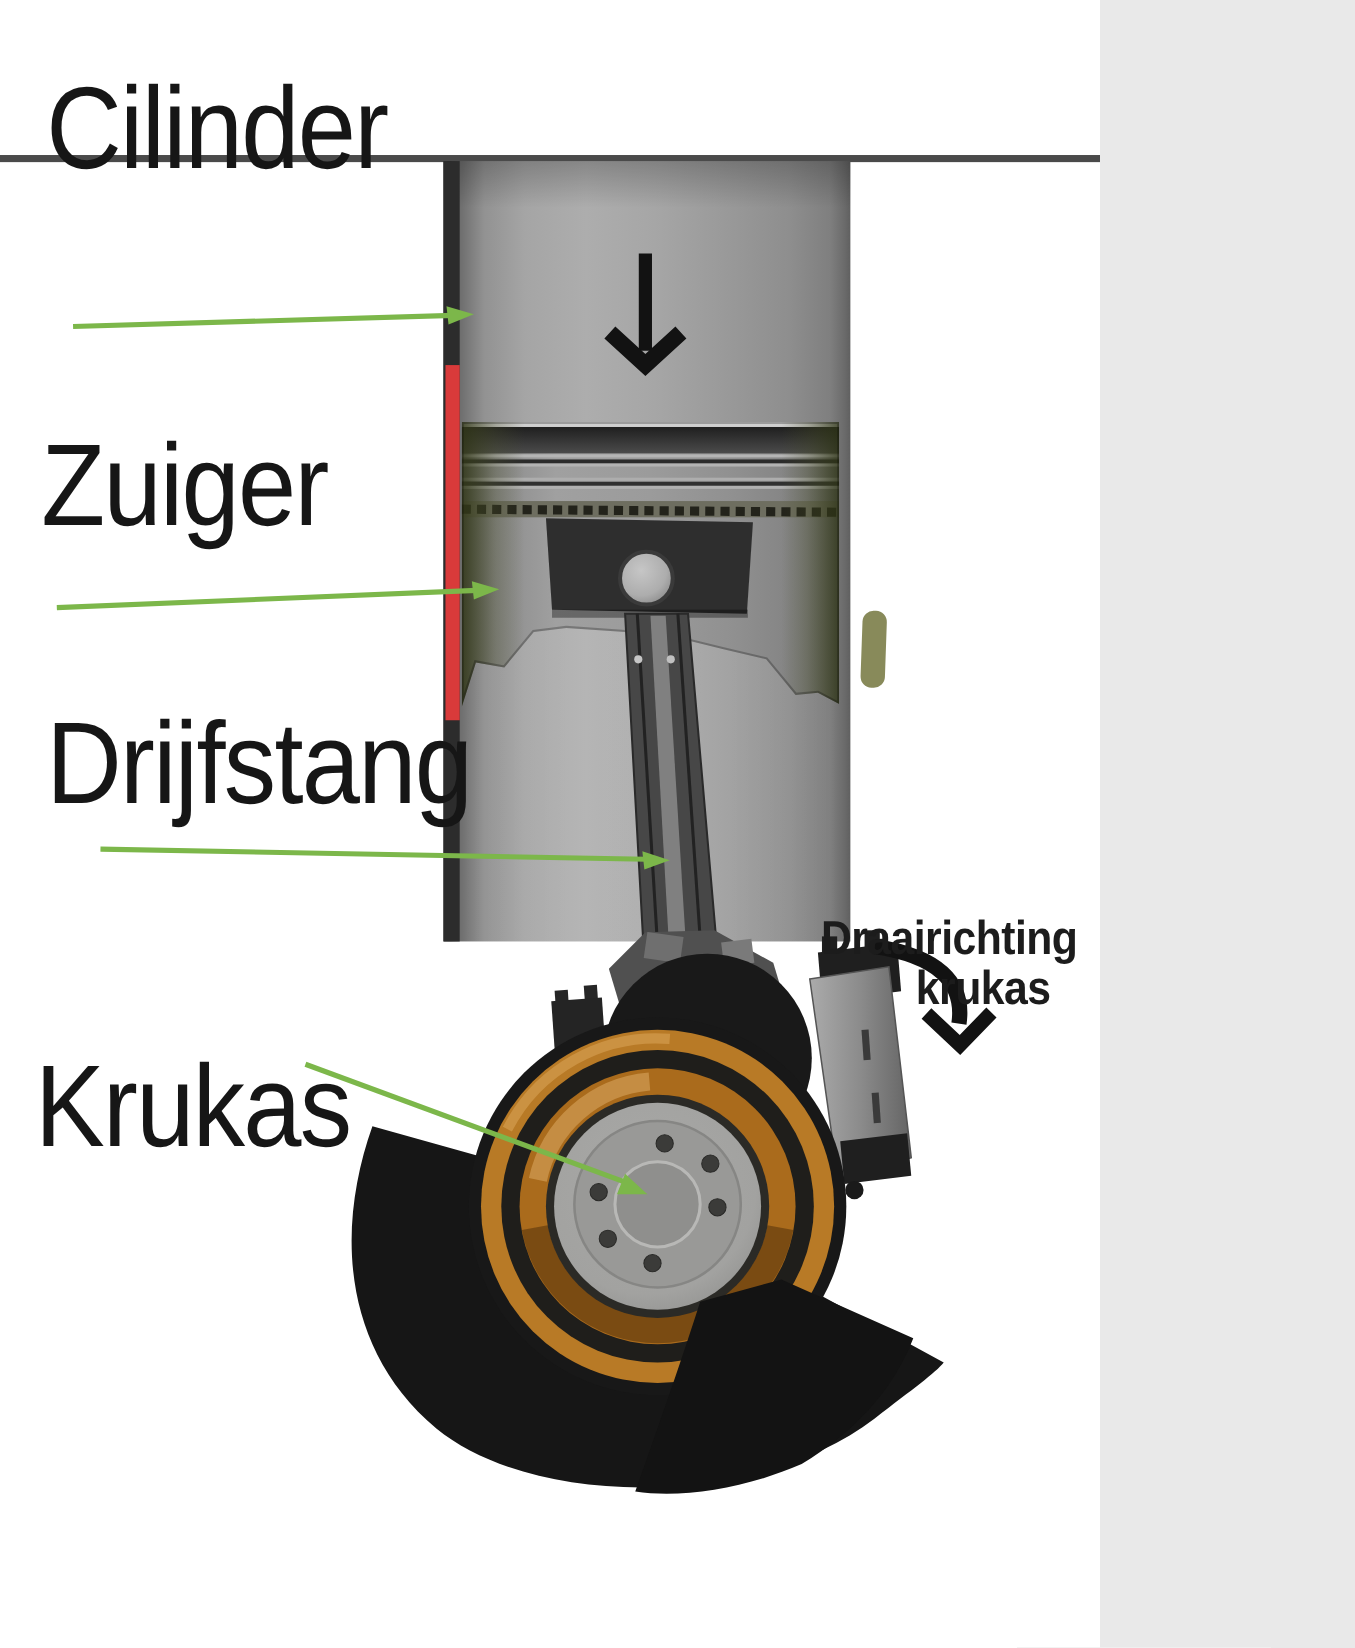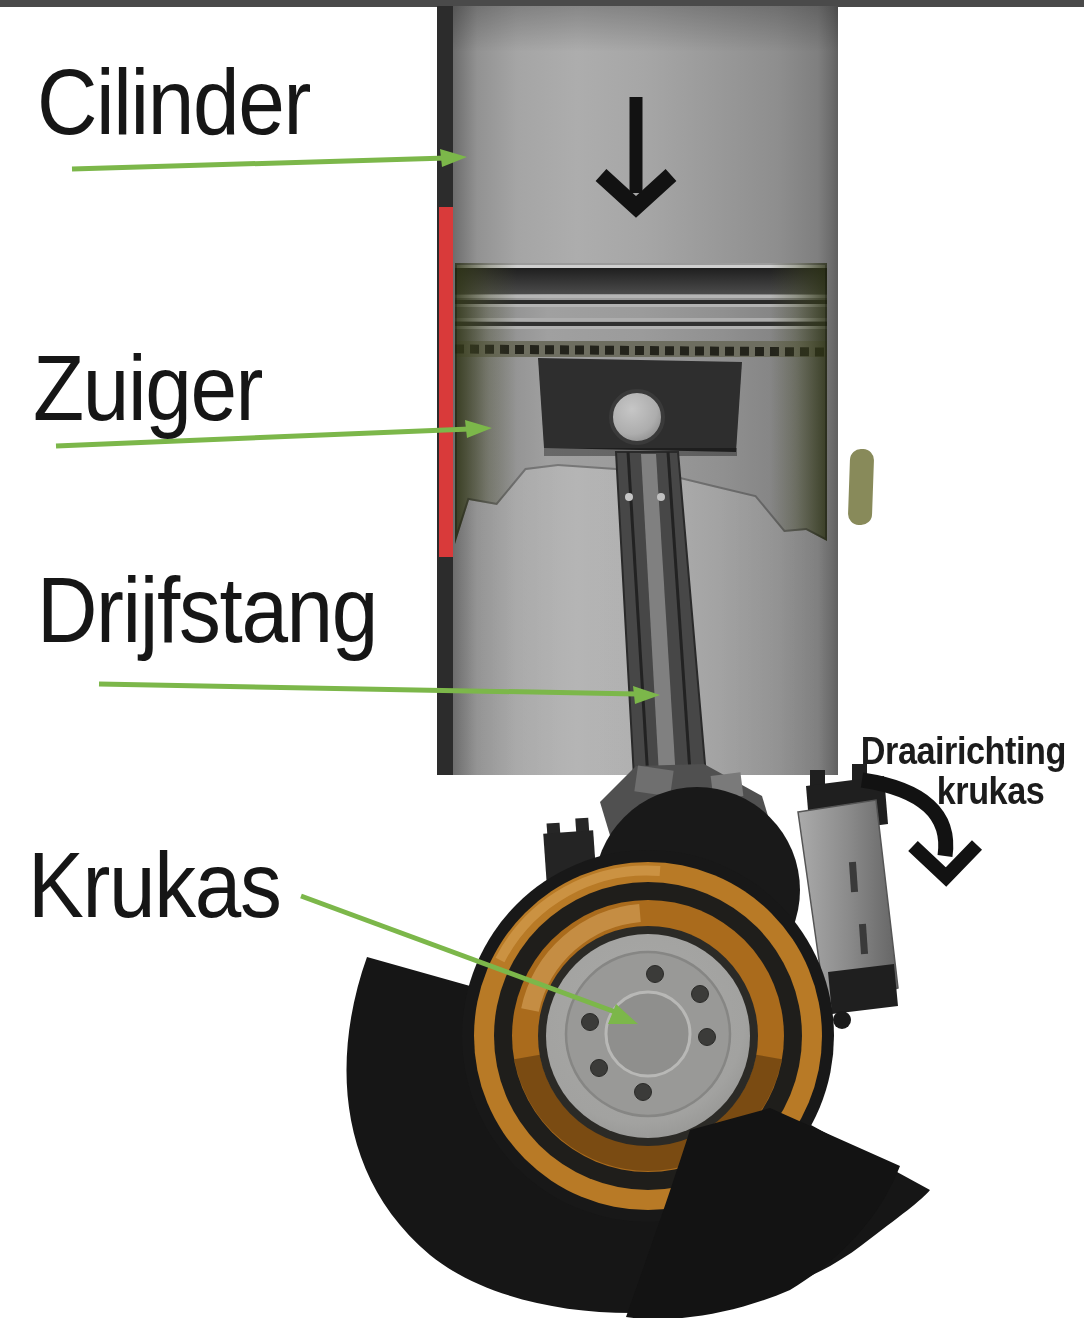--- a/index.html
+++ b/index.html
@@ -1,16 +1,16 @@
 <!DOCTYPE html>
 <html style="--leader-green: #7cb74a; --stripe-red: #d93a3a; --ring-orange: #aa6b1c; --ring-orange-bright: #b87a26; --arrow-black: #121212;"><head>
 <meta charset="utf-8">
 <style>
   html,body{margin:0;padding:0;background:#e9e9e9;}
-  #stage{position:relative;width:1084px;height:1318px;background:#ffffff;overflow:hidden;
+  #stage{position:relative;width:880px;height:1318px;background:#ffffff;overflow:hidden;
          font-family:"Liberation Sans",sans-serif;}
   #scene{position:absolute;left:0;top:0;width:100%;height:100%;}
   .big-label{position:absolute;font:400 93px/1.08 "Liberation Sans",sans-serif;color:#161616;
              letter-spacing:-1.5px;white-space:nowrap;transform:scaleX(.9);transform-origin:0 0;}
   #lbl-cilinder{left:37px;top:52px;}
   #lbl-zuiger{left:33px;top:338px;}
   #lbl-drijfstang{left:37px;top:560px;}
   #lbl-krukas{left:28px;top:835px;}
   #rotation-caption{position:absolute;right:18px;top:731px;text-align:right;
                     font:700 38px/40px "Liberation Sans",sans-serif;color:#1c1c1c;

